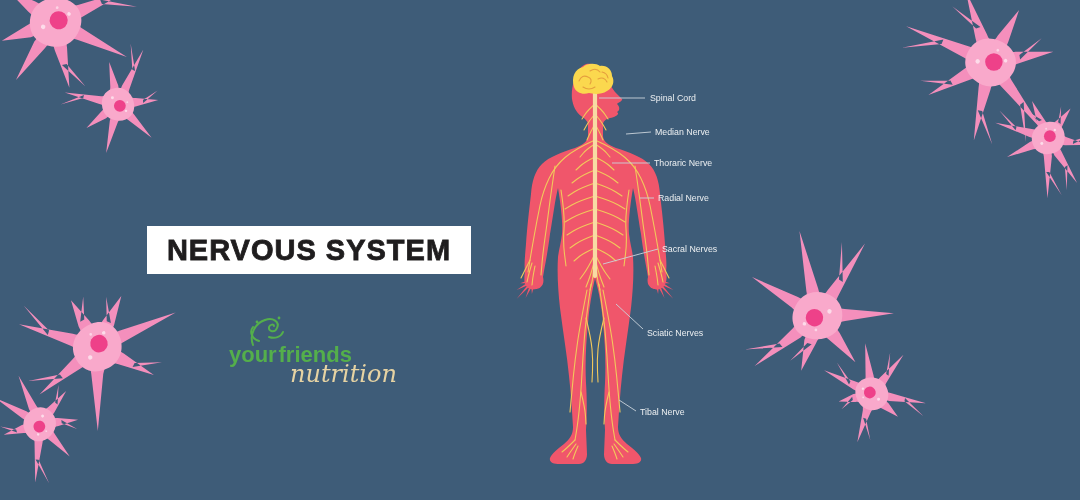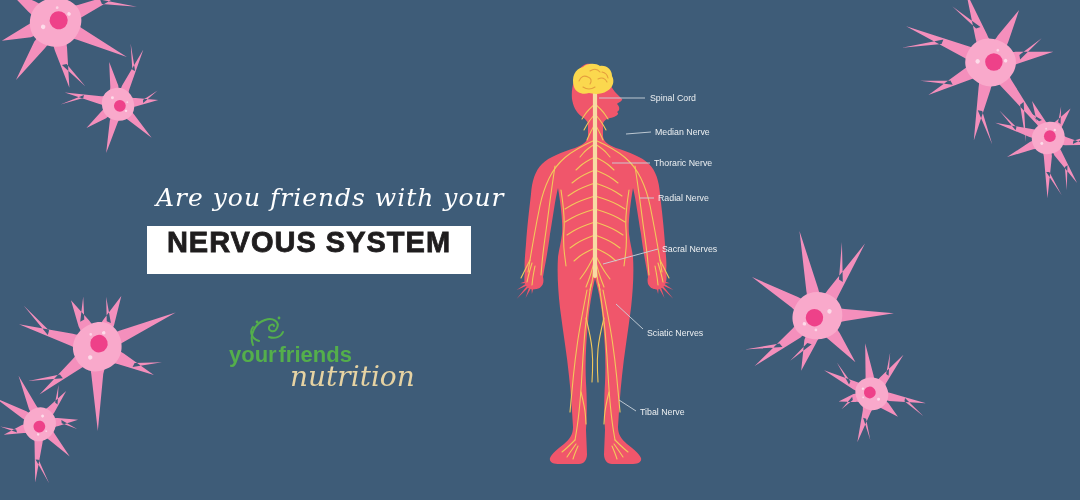--- a/index.html
+++ b/index.html
@@ -18,21 +18,21 @@
     font-style:italic;
     font-size:25px;
     letter-spacing:1px;
     color:#FFFFFF;
     white-space:nowrap;
   }
   #title-banner{
     left:147px;top:226px;
     width:324px;height:48px;
     background:#FFFFFF;
-    display:flex;align-items:flex-start;justify-content:center;
+    display:flex;align-items:center;justify-content:center;
   }
   #title-text{
     font-size:29px;
     font-weight:700;
     letter-spacing:1px;
     color:#1F1D1E;
     -webkit-text-stroke:0.8px #1F1D1E;
     white-space:nowrap;
   }
   #brand-logo{left:228px;top:314px;width:180px;height:76px;}
@@ -40,21 +40,21 @@
     position:absolute;left:1px;top:28px;
     font-size:22px;font-weight:700;
     letter-spacing:0px;
     color:#54AF4B;
     white-space:nowrap;
   }
   #logo-tagline{
     position:absolute;left:62px;top:46px;
     font-family:"DejaVu Serif",serif;
     font-style:italic;
-    font-size:28px;
+    font-size:24px;
     color:#E6D3A3;
     white-space:nowrap;
   }
   #logo-flourish{position:absolute;left:18px;top:0px;}
   #anatomy-svg{left:495px;top:30px;}
   .diagram-label{
     font-family:"Liberation Sans",sans-serif;
     font-size:8.8px;
     fill:#EDF0F2;
   }
@@ -125,21 +125,20 @@
       <g transform="translate(872,394) rotate(260) scale(0.62)">
         <path d="M 29.5,-5.3 L 82.7,3.4 L 29.0,7.7 Q 14.9,7.1 24.2,17.7 L 53.6,61.0 L 14.4,26.3 Q 3.1,16.2 -3.8,29.8 L -29.9,83.0 L -16.1,25.3 Q -9.6,13.4 -18.8,23.4 L -43.6,34.8 L -27.0,13.2 Q -16.4,1.7 -29.1,-7.4 L -72.5,-36.8 L -23.2,-19.1 Q -9.0,-13.8 -7.9,-28.9 L -2.6,-55.1 L 5.1,-29.6 Q 4.8,-15.8 12.0,-27.5 L 51.0,-69.5 L 22.6,-19.7 Q 14.9,-7.2 29.5,-5.3 Z M 24.2,31.4 L 61.0,40.5 L 28.0,28.1 Z M -20.5,49.6 L -49.2,75.2 L -15.8,51.3 Z M -35.4,-20.8 L -73.0,-15.6 L -37.7,-16.3 Z M 1.0,-32.3 L -15.5,-52.7 L -4.0,-32.1 Z M 25.7,-30.8 L 59.7,-47.0 L 21.7,-33.8 Z " fill="#F48FBC"></path>
         <path d="M -26,4 C -28,-12 -16,-24 0,-26 C 16,-28 27,-17 27,-2 C 27,14 17,25 1,26 C -14,27 -24,18 -26,4 Z" fill="#F9A9CB"></path>
         <circle cx="3" cy="-3" r="9.5" fill="#EE4189"></circle>
         <circle cx="-10" cy="9" r="2.4" fill="#FFFFFF" opacity="0.6"></circle>
         <circle cx="11" cy="-13" r="1.9" fill="#FFFFFF" opacity="0.6"></circle>
         <circle cx="-3" cy="-15" r="1.5" fill="#FFFFFF" opacity="0.5"></circle>
       </g>
     </svg>
 
-  <div id="headline-script" class="abs">Are you friends with your</div>
 
   <div id="title-banner" class="abs">
     <span id="title-text">NERVOUS SYSTEM</span>
   </div>
 
   <div id="brand-logo" class="abs">
     <svg id="logo-flourish" width="42" height="34" viewBox="0 0 42 34">
       <g fill="none" stroke="#54AF4B" stroke-width="2" stroke-linecap="round">
         <path d="M 7,31 C 3,21 9,9 19,6"></path>
         <path d="M 19,6 C 27,3 34,8 31,14 C 29,19 22,18 23,13 C 24,10 28,10 28,12"></path>

